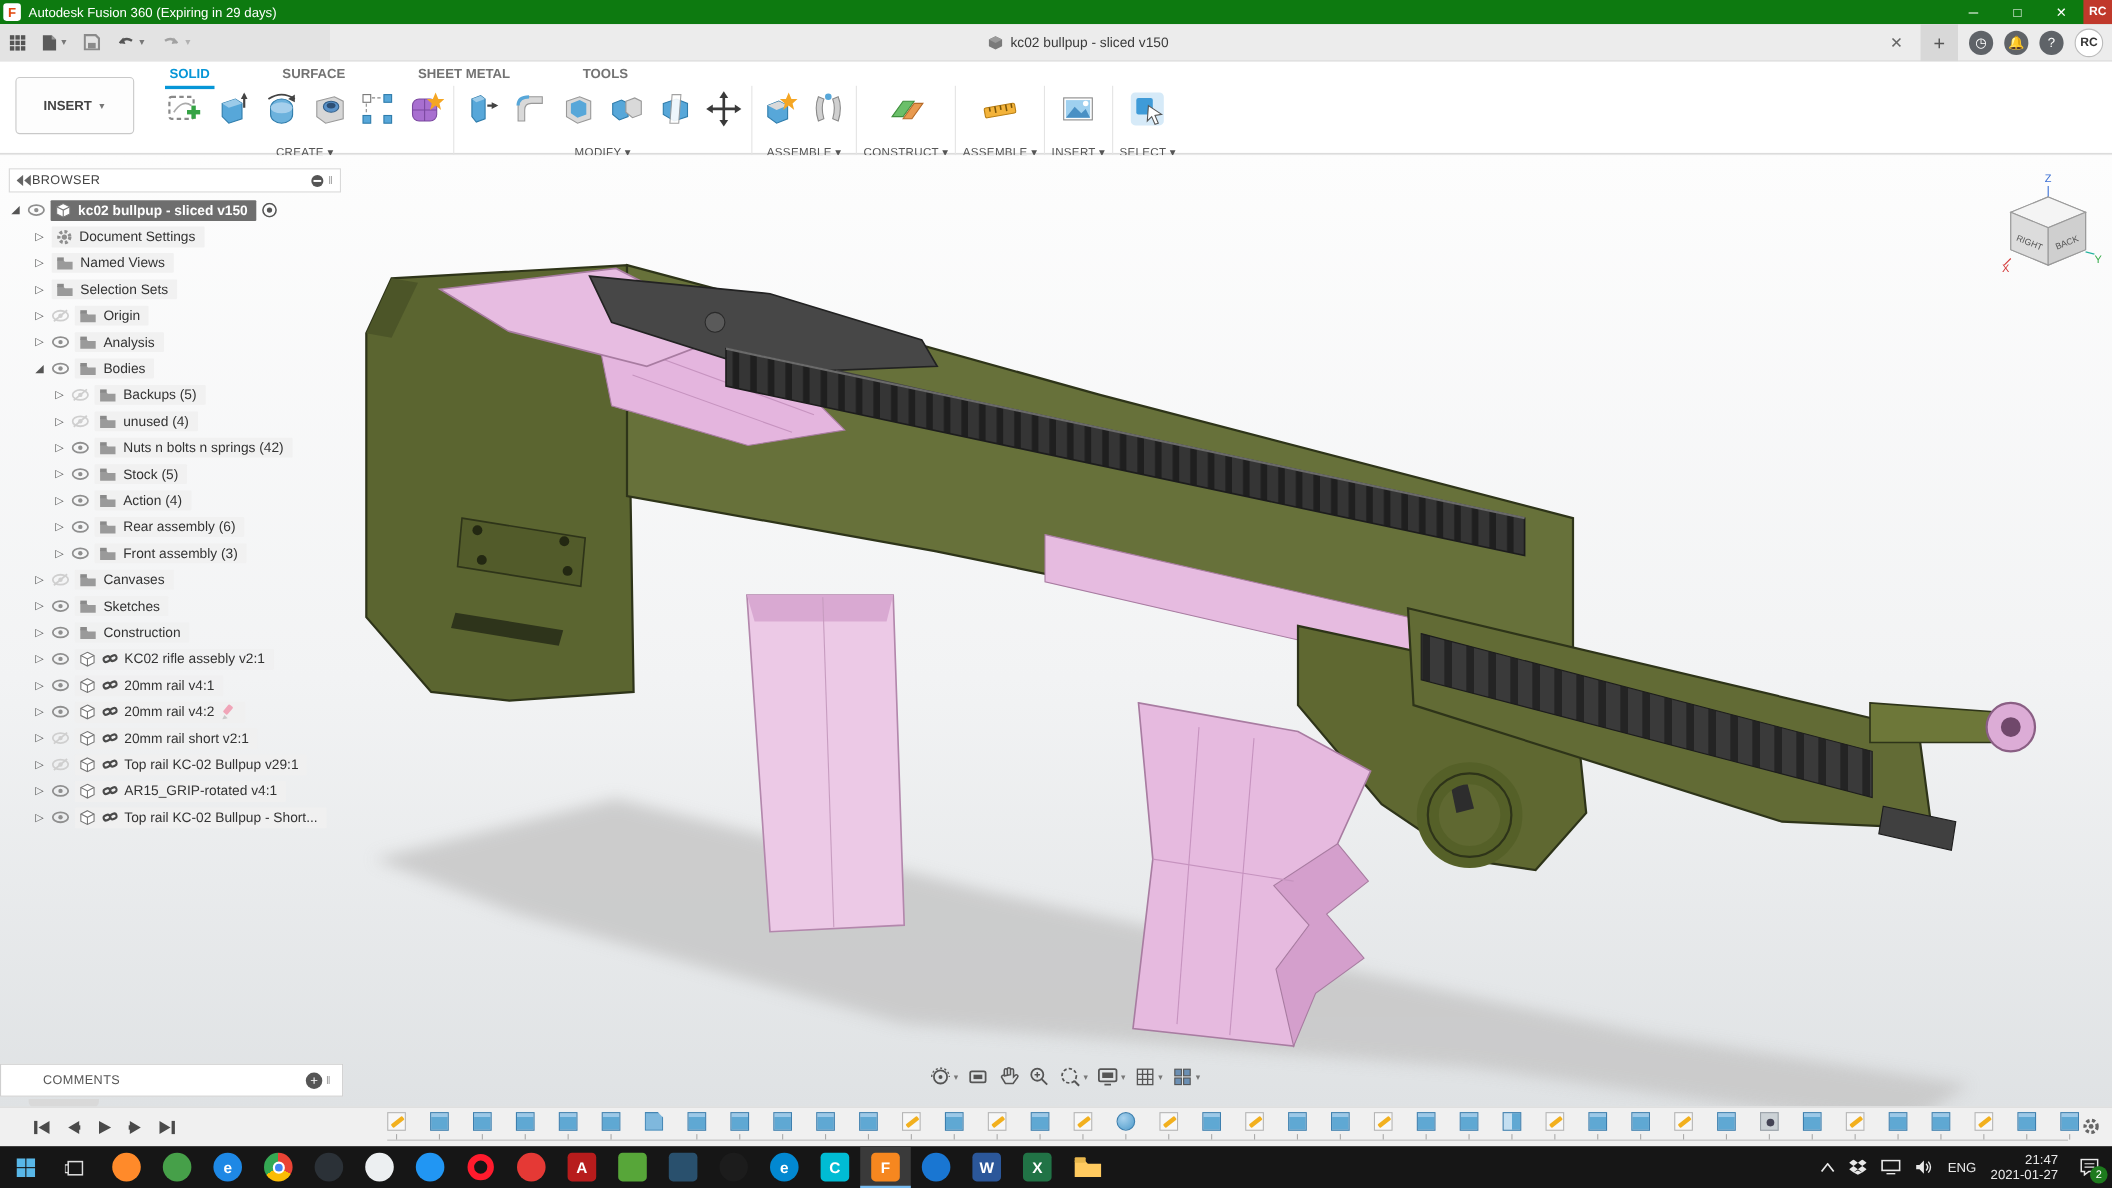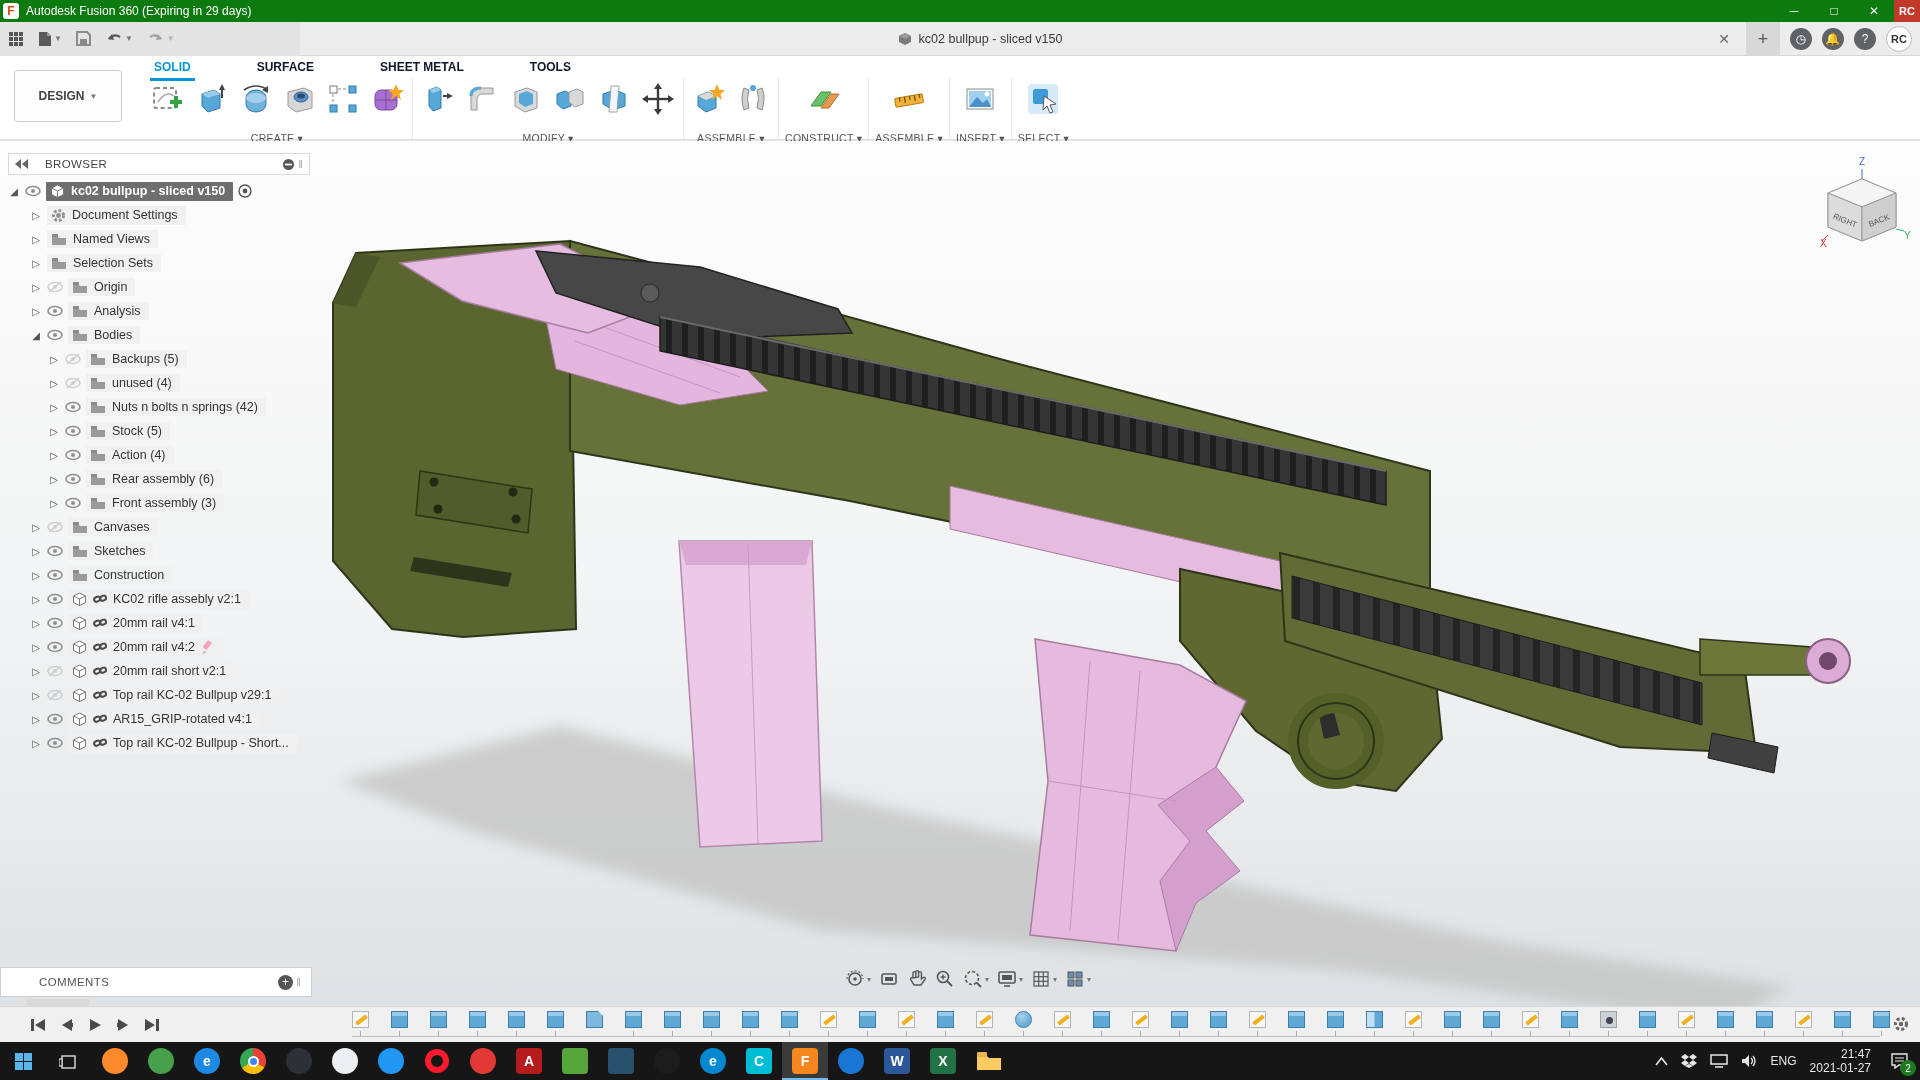--- a/index.html
+++ b/index.html
@@ -38,40 +38,40 @@
   .avatar { width:26px; height:26px; border-radius:50%; background:#fff; border:1px solid #bbb;
     color:#333; font-size:11px; font-weight:bold; display:flex; align-items:center; justify-content:center; }
 
   
   .ribbon { position:absolute; top:56px; left:0; width:1920px; height:84px; background:#fff;
     border-bottom:1px solid #dcdcdc; }
   .design-box { position:absolute; left:14px; top:14px; width:108px; height:52px;
     border:1px solid #c9c9c9; border-radius:4px; display:flex; align-items:center;
     justify-content:center; font-size:12px; font-weight:bold; color:#444; gap:5px; background:#fdfdfd; }
   .rtabs { position:absolute; left:150px; top:2px; display:flex; gap:58px; height:20px; }
-  .rtab { font-size:12px; font-weight:bold; color:#0f172a; padding:2px 4px; position:relative; }
+  .rtab { font-size:12px; font-weight:bold; color:#737373; padding:2px 4px; position:relative; }
   .rtab.active { color:#0696d7; }
   .rtab.active::after { content:""; position:absolute; left:0; right:0; bottom:-3px; height:3px; background:#0696d7; }
   .rgroups { position:absolute; left:142px; top:22px; display:flex; align-items:flex-start; }
   .rgroup { display:flex; flex-direction:column; align-items:center; padding:0 6px;
     border-right:1px solid #e4e4e4; }
   .rgroup:last-child { border-right:none; }
   .rg-icons { display:flex; gap:6px; height:42px; align-items:center; }
   .rg-label { font-size:10.5px; color:#555; margin-top:12px; letter-spacing:.3px; }
   .ric { width:38px; height:38px; display:flex; align-items:center; justify-content:center; }
 
   
   .canvas { position:absolute; top:141px; left:0; width:1920px; height:865px;
     background:linear-gradient(#fdfdfd 0%, #f2f3f4 55%, #dfe2e4 100%); overflow:hidden; }
 
   
   .browser { position:absolute; left:8px; top:12px; width:302px; font-size:12.5px; color:#333; }
   .b-header { height:22px; display:flex; align-items:center; background:rgba(255,255,255,.92);
     border:1px solid #d9d9d9; padding:0 6px; color:#444; letter-spacing:.4px; }
-  .b-header .hl { flex:1; margin-left:16px; font-size:11.5px; }
+  .b-header .hl { flex:1; margin-left:0; font-size:11.5px; }
   .b-rows { margin-top:4px; }
   .b-row { height:24px; display:flex; align-items:center; gap:5px; }
   .b-row .lblwrap { background:rgba(240,240,240,.92); padding:2px 8px 2px 4px; display:flex;
     align-items:center; gap:6px; border-radius:1px; }
   .b-root .lblwrap { background:#6e6e6e; color:#fff; font-weight:bold; }
   .tri { width:12px; text-align:center; color:#555; font-size:10px; }
   .b-lbl { white-space:nowrap; }
   .grip-dots { color:#999; font-size:10px; }
 
   
@@ -201,21 +201,21 @@
       <span class="tab-new">+</span>
       <span class="qb-circle">◷</span>
       <span class="qb-circle">🔔</span>
       <span class="qb-circle">?</span>
       <span class="avatar">RC</span>
     </div>
   </div>
 
   <div class="ribbon">
     <div class="design-box">
-      <span>DESIGN</span>
+      <span>INSERT</span>
         <span class="caret">▼</span>
     </div>
     <div class="rtabs" id="rtabs">
         <div class="rtab active">SOLID</div>
         <div class="rtab">SURFACE</div>
         <div class="rtab">SHEET METAL</div>
         <div class="rtab">TOOLS</div>
       </div>
     <div class="rgroups" id="rgroups">
         <div class="rgroup">

